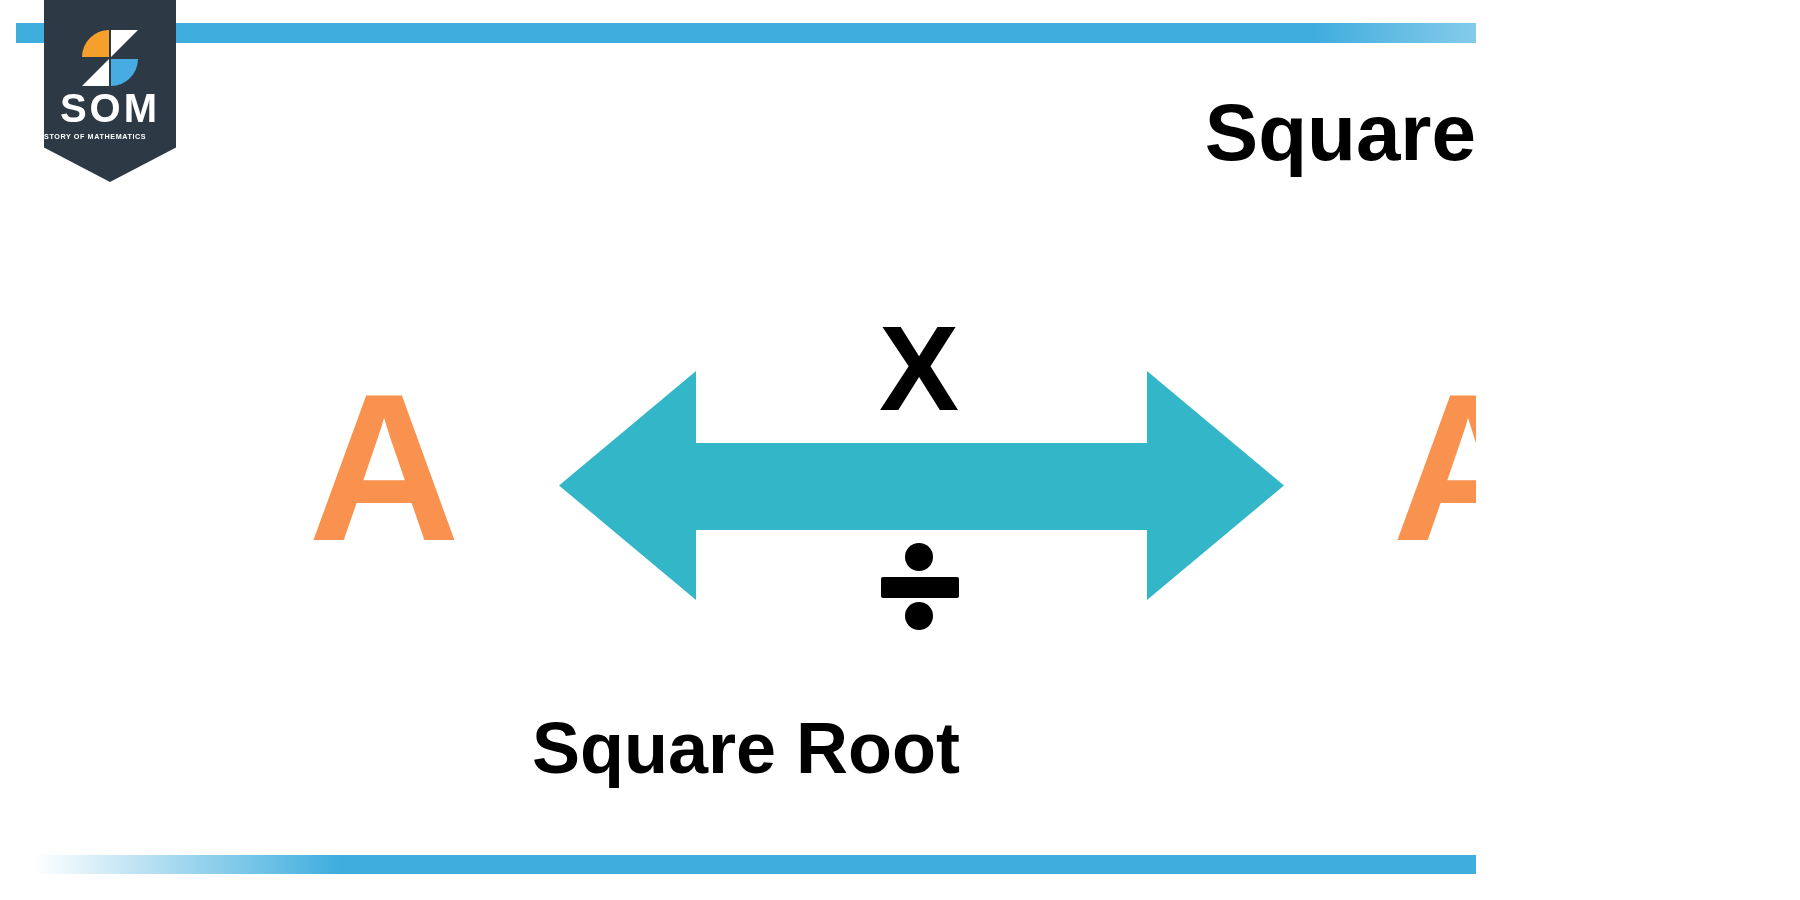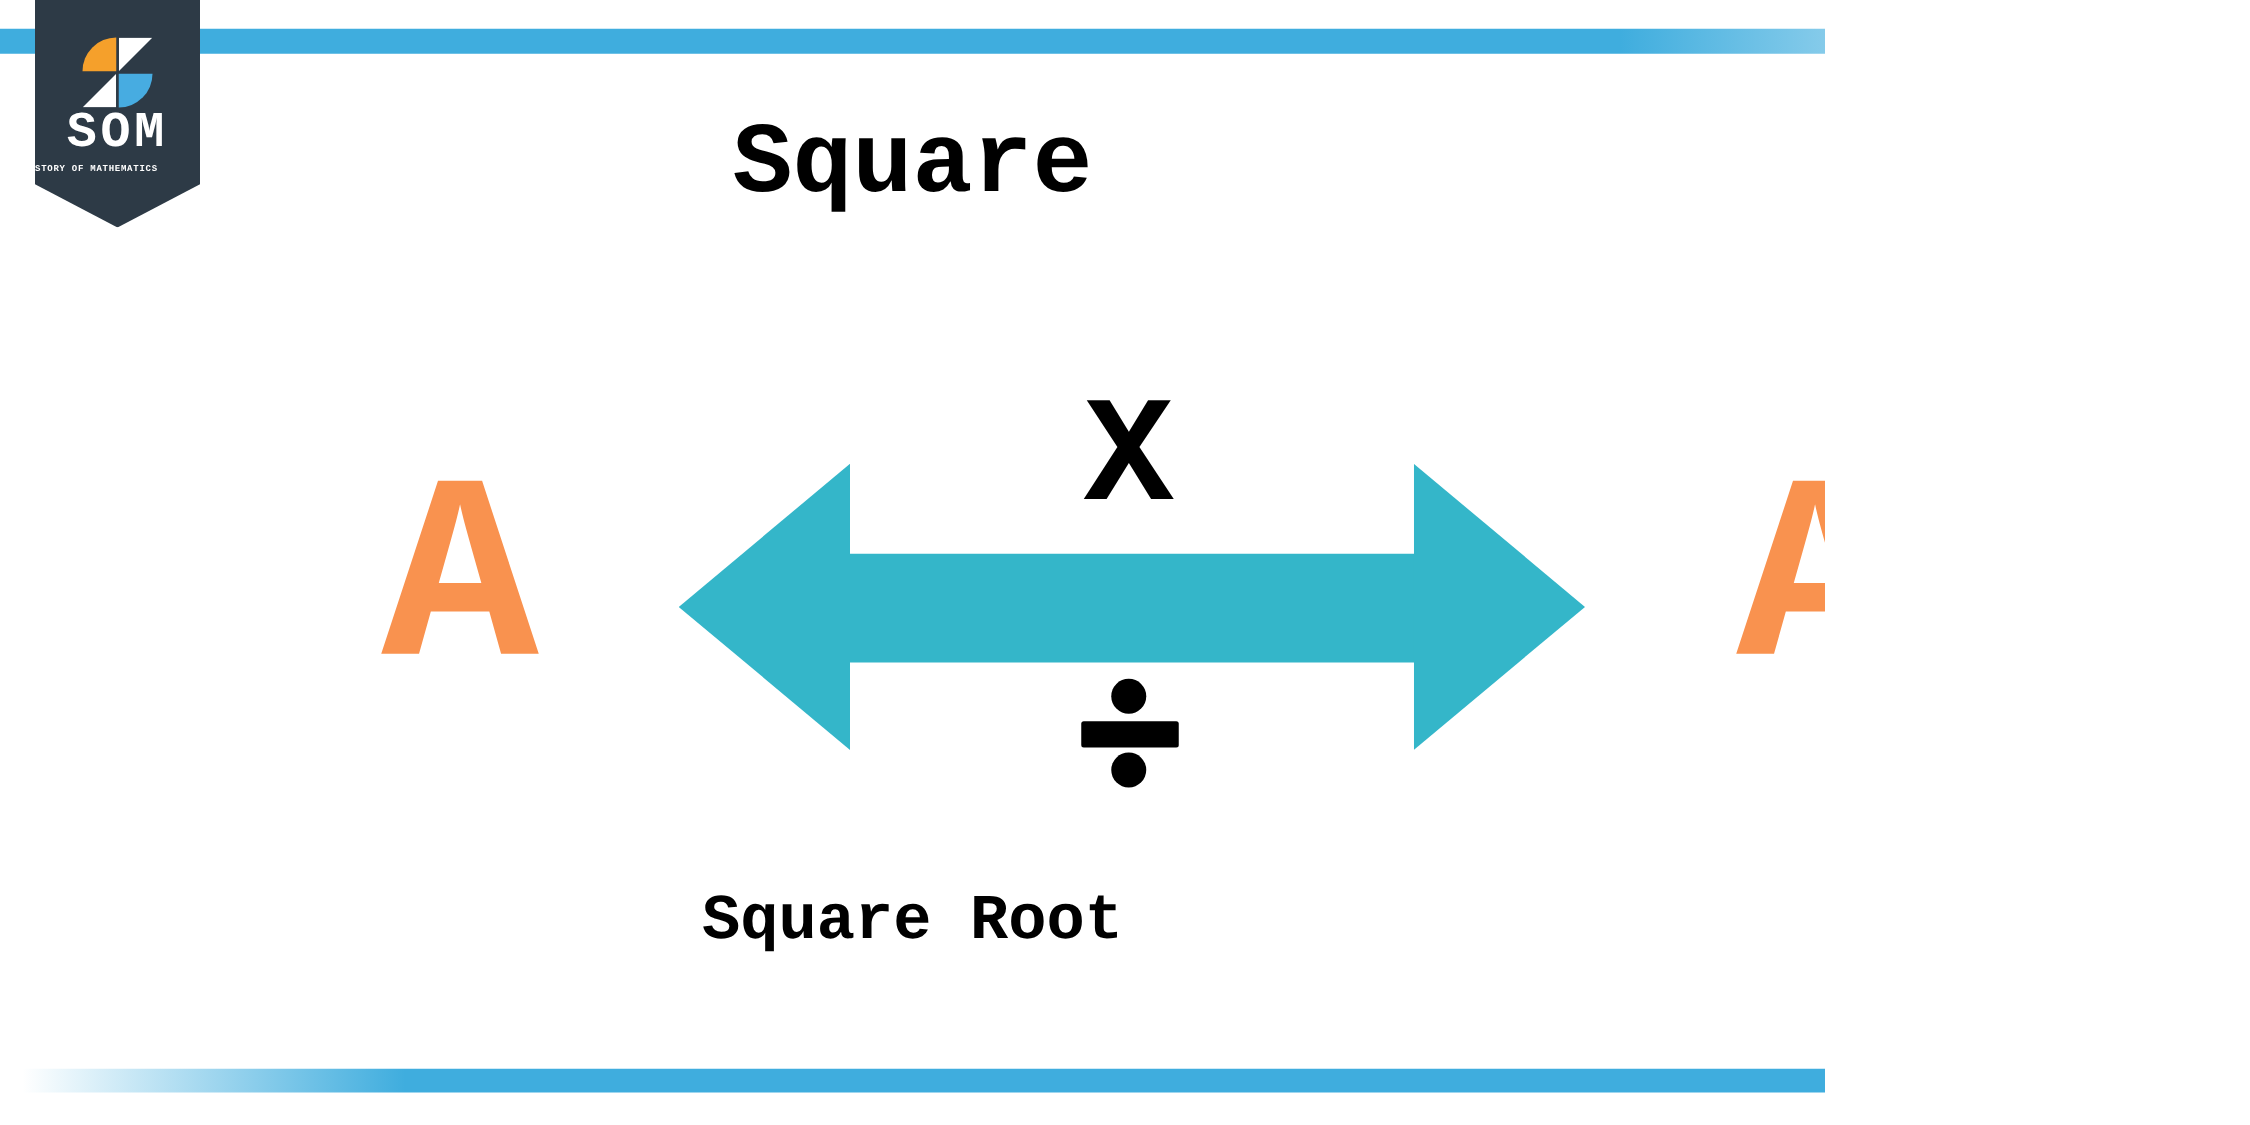--- a/index.html
+++ b/index.html
@@ -2,22 +2,23 @@
 <html><head>
 <meta charset="utf-8">
 <style>
   html, body { margin: 0; padding: 0; background: #ffffff; }
   .stage {
     position: relative;
     width: 1460px;
     height: 900px;
     background: #ffffff;
     overflow: hidden;
-    font-family: Liberation Mono, monospace;
+    font-family: Liberation Sans, sans-serif;
     color: #000;
+    margin-left: 16px;
   }
 
   
   .bar-top {
     position: absolute; left: 0; top: 23px; width: 1800px; height: 20px;
     background: linear-gradient(to right, #3fadde 0%, #3fadde 72%, #ffffff 97%);
   }
   .bar-bottom {
     position: absolute; left: 0; top: 855px; width: 1800px; height: 19px;
     background: linear-gradient(to right, #ffffff 1%, #3fadde 18%, #3fadde 100%);
@@ -43,25 +44,25 @@
   }
   .badge-tagline {
     position: absolute; top: 133px; left: 0; width: 100%;
     text-align: left; color: #ffffff; font-weight: bold;
     font-size: 7.2px; letter-spacing: 0.6px; line-height: 1; white-space: nowrap;
   }
 
   
   .title-top {
     position: absolute; top: 93px; left: 0; width: 100%;
-    text-align: center; font-size: 80px; font-weight: bold; line-height: 1;
+    text-align: right; font-size: 80px; font-weight: bold; line-height: 1;
   }
   .title-bottom {
     position: absolute; top: 712px; left: 0; width: 100%;
-    text-align: center; font-size: 51px; font-weight: bold; line-height: 1;
+    text-align: center; font-size: 72px; font-weight: bold; line-height: 1;
   }
 
   
   .op-x {
     position: absolute; top: 308px; left: 903px; transform: translateX(-50%);
     font-size: 120px; font-weight: bold; line-height: 1;
   }
   .op-div { position: absolute; left: 0; top: 0; }
   .op-div .dot { position: absolute; width: 28px; height: 28px; background: #000; border-radius: 50%; left: 889px; }
   .op-div .dot-top { top: 543px; }

